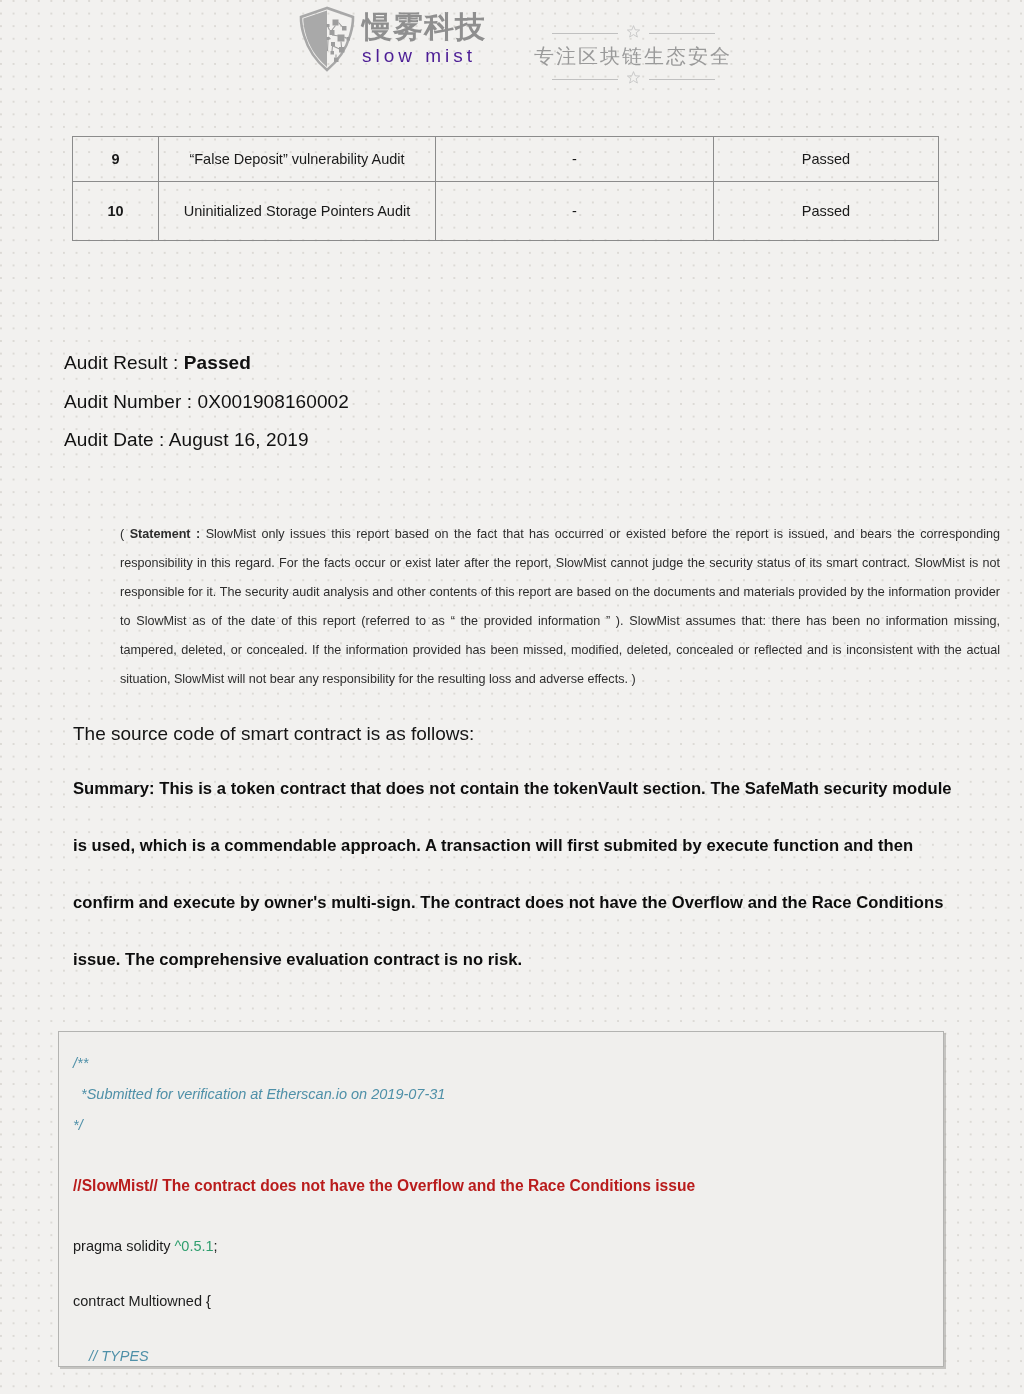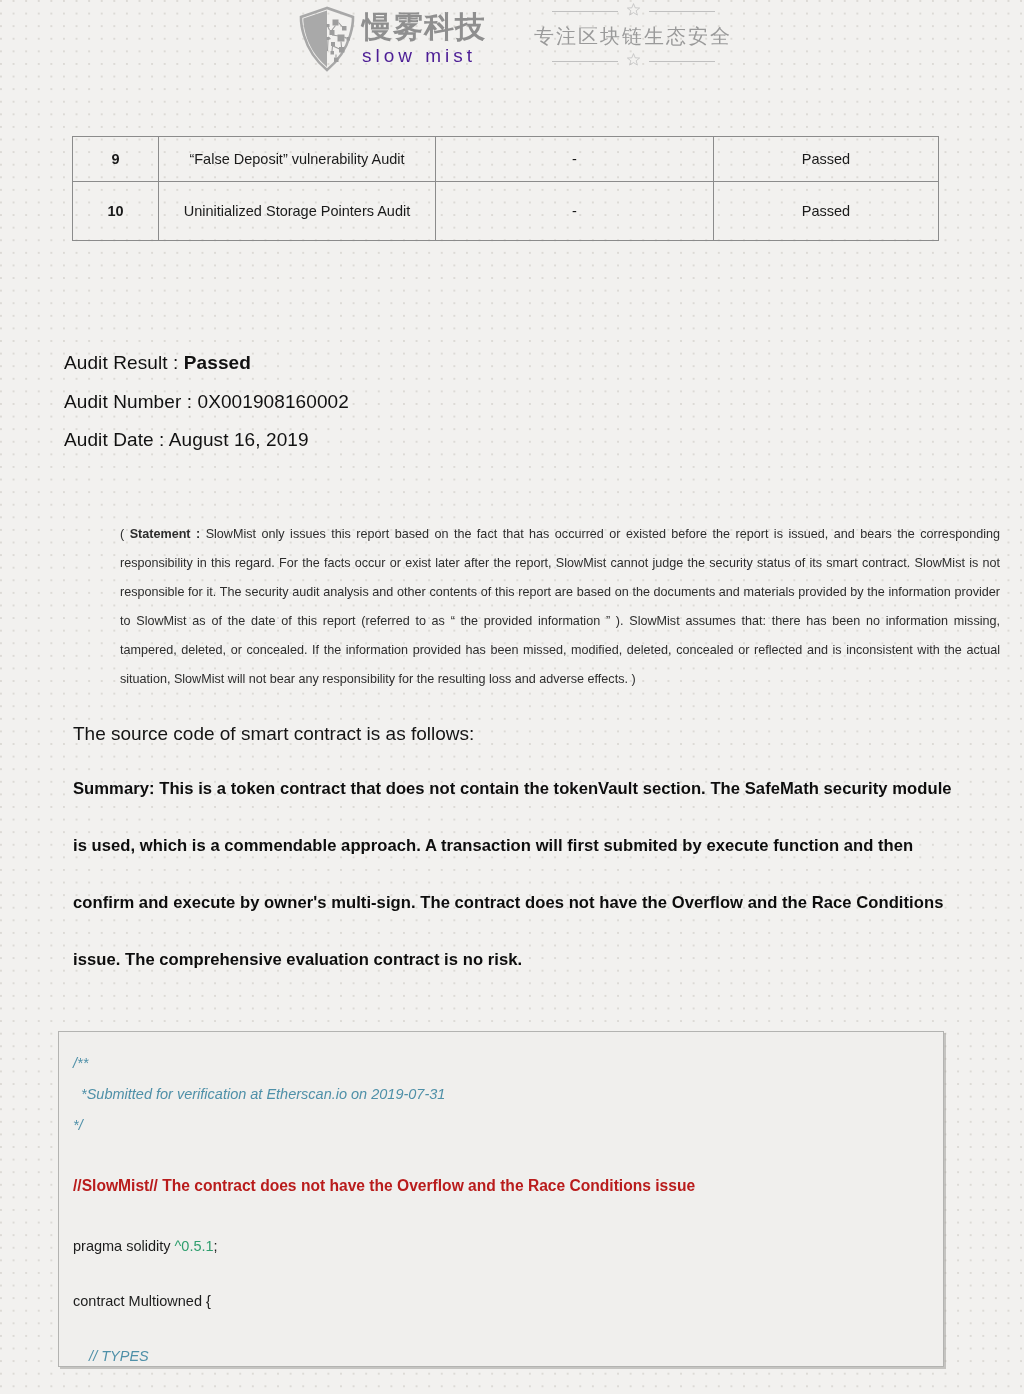--- a/index.html
+++ b/index.html
@@ -63,27 +63,27 @@
     font-weight: 400;
     color: #4c1d95;
     letter-spacing: 4px;
     line-height: 1.1;
     margin-top: 3px;
   }
 
   .tagline-block {
     position: absolute;
     left: 528px;
-    top: 4px;
+    top: 24px;
     width: 210px;
     height: 64px;
     display: flex;
     flex-direction: column;
     align-items: center;
-    justify-content: space-between;
+    justify-content: center;
   }
   .deco-row {
     display: flex;
     align-items: center;
     justify-content: center;
     width: 200px;
     height: 14px;
   }
   .deco-line {
     height: 1px;

